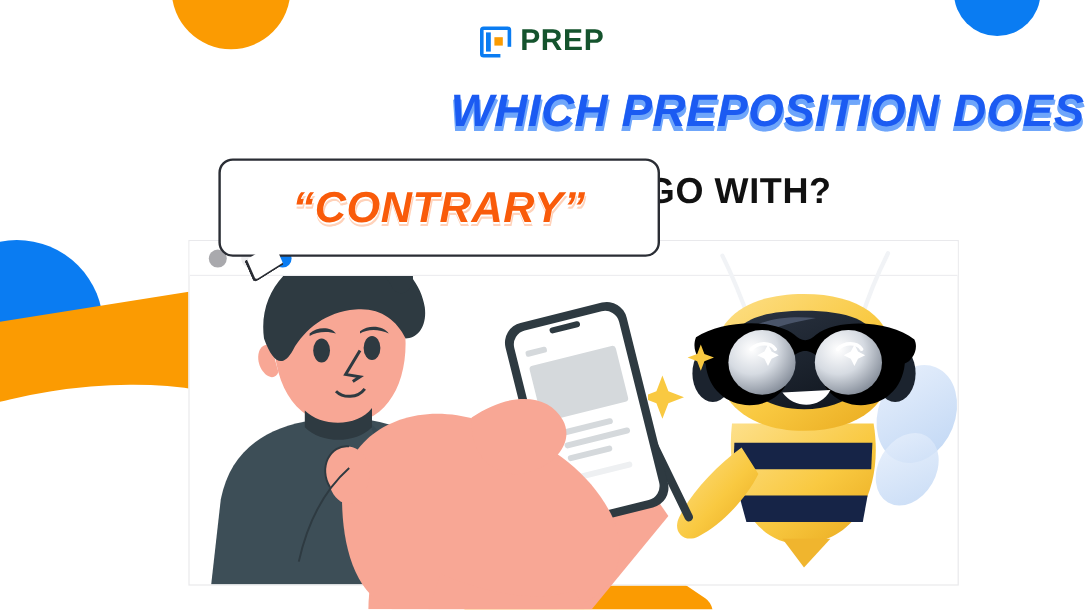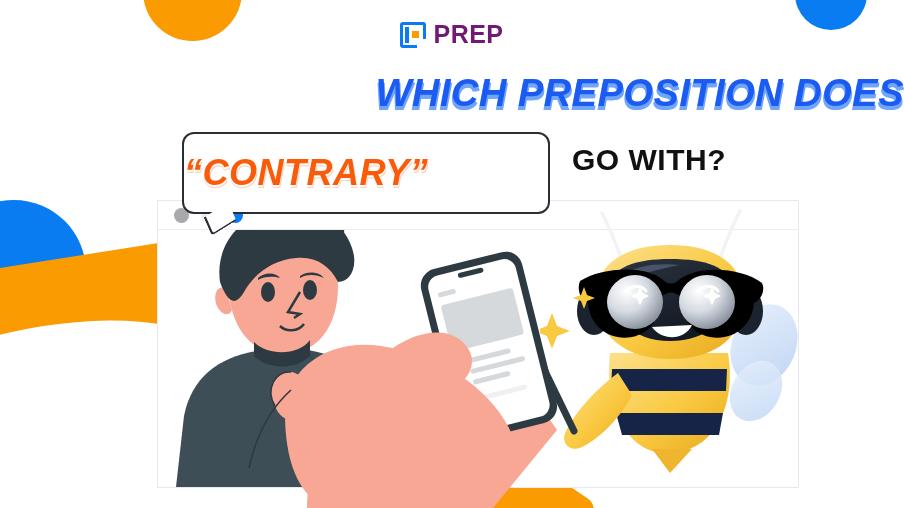--- a/index.html
+++ b/index.html
@@ -93,21 +93,21 @@
   #logo-mark .notch {
     position: absolute;
     right: -1px; bottom: -1px;
     width: 10px; height: 10px;
     background: #ffffff;
   }
   #logo-text {
     font-size: 25px;
     font-weight: bold;
     letter-spacing: 0.5px;
-    color: #701a75;
+    color: #14532d;
   }
 
   
   #headline {
     position: absolute;
     left: 0; right: 0; top: 72px;
     text-align: right;
     font-size: 38px;
     font-weight: bold;
     font-style: italic;
@@ -116,38 +116,39 @@
     text-shadow:
       0 3px 0 #6FA6FA,
       1px 4px 0 #6FA6FA,
       -1px 4px 0 #6FA6FA;
     white-space: nowrap;
   }
 
   
   #go-with {
     position: absolute;
-    left: 572px; top: 143px;
+    left: 539px; top: 143px;
     font-size: 30px;
     font-weight: bold;
     color: #111111;
     letter-spacing: 0.5px;
     white-space: nowrap;
   }
 
   
   #bubble {
     position: absolute;
     left: 182px; top: 132px;
     width: 364px; height: 78px;
     background: #ffffff;
     border: 2.5px solid #2A2D34;
     border-radius: 12px;
     display: flex;
     align-items: center;
+    justify-content: center;
     z-index: 8;
   }
   #bubble-tail {
     position: absolute;
     left: 24px; bottom: -19px;
     width: 22px; height: 22px;
     background: #ffffff;
     border-right: 2.5px solid #2A2D34;
     border-bottom: 2.5px solid #2A2D34;
     transform: skewX(-22deg) rotate(50deg);

